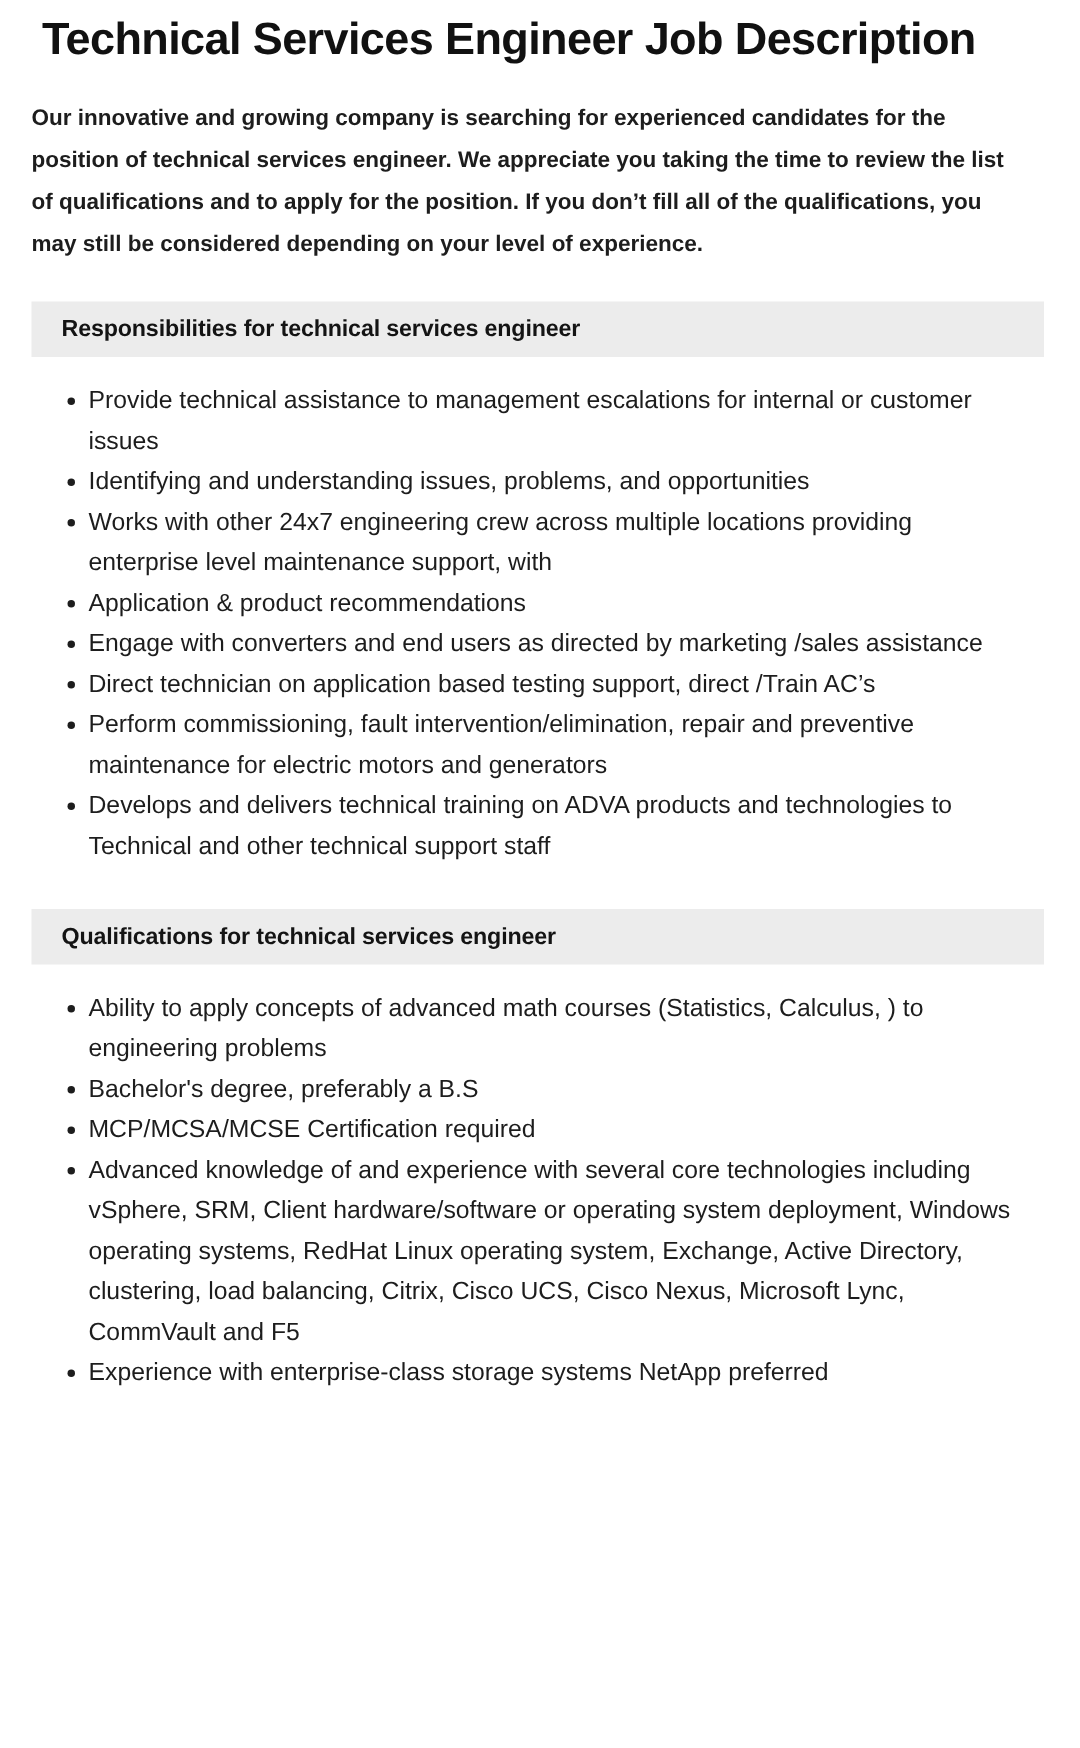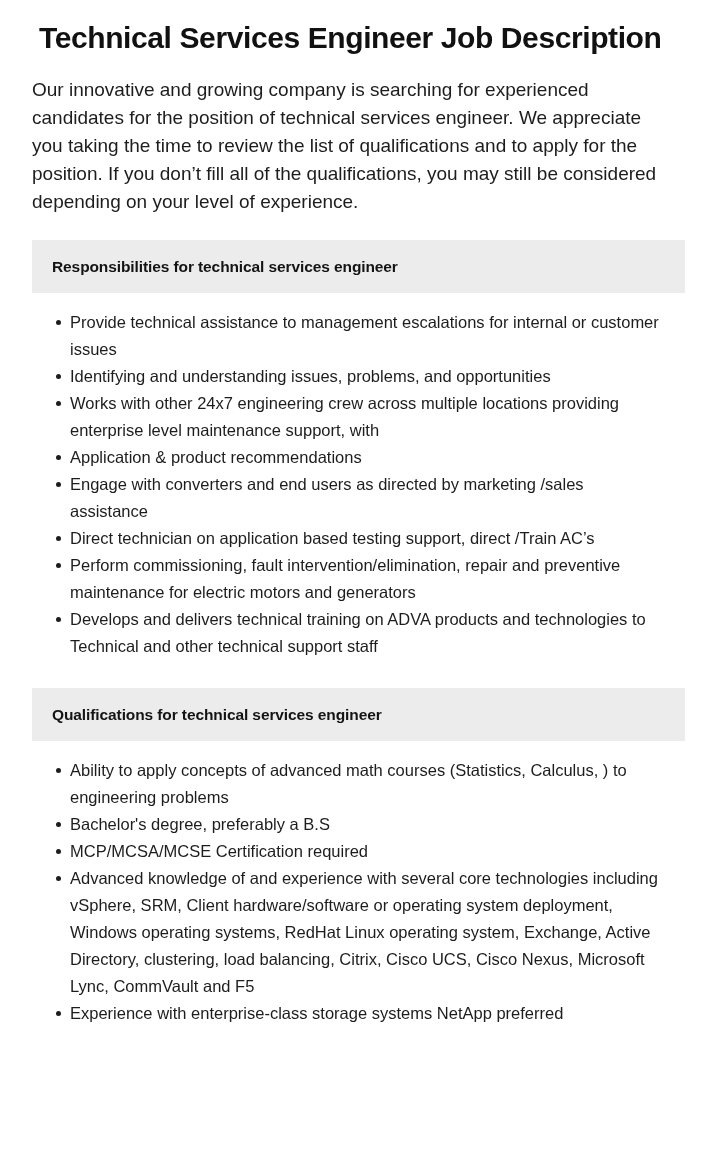--- a/index.html
+++ b/index.html
@@ -11,49 +11,50 @@
     width: 720px;
     min-height: 1165px;
     font-family: "Liberation Sans", sans-serif;
     color: #1a1a1a;
     -webkit-font-smoothing: antialiased;
   }
 
   .page {
     width: 720px;
     box-sizing: border-box;
-    padding: 12px;
+    padding: 1px;
   }
 
   .doc-title {
     margin: 0;
     padding: 4px 20px 0 27px;
     font-size: 30px;
     line-height: 44px;
     font-weight: bold;
     letter-spacing: -0.4px;
     color: #111111;
   }
 
   .intro {
     margin: 16px 12px 0 0;
     padding: 0 30px 0 20px;
-    font-size: 19px;
+    font-size: 15px;
     line-height: 28px;
     color: #1d1d1d;
+    font-weight: bold;
   }
 
   .section {
     margin-top: 24px;
   }
 
   .section-header {
     margin: 0 23px 0 20px;
     background: #ececec;
-    height: 53px;
+    height: 37px;
     display: flex;
     align-items: center;
     padding: 0 0 0 20px;
     box-sizing: border-box;
   }
 
   .section-header-text {
     font-size: 15.5px;
     font-weight: bold;
     color: #141414;

